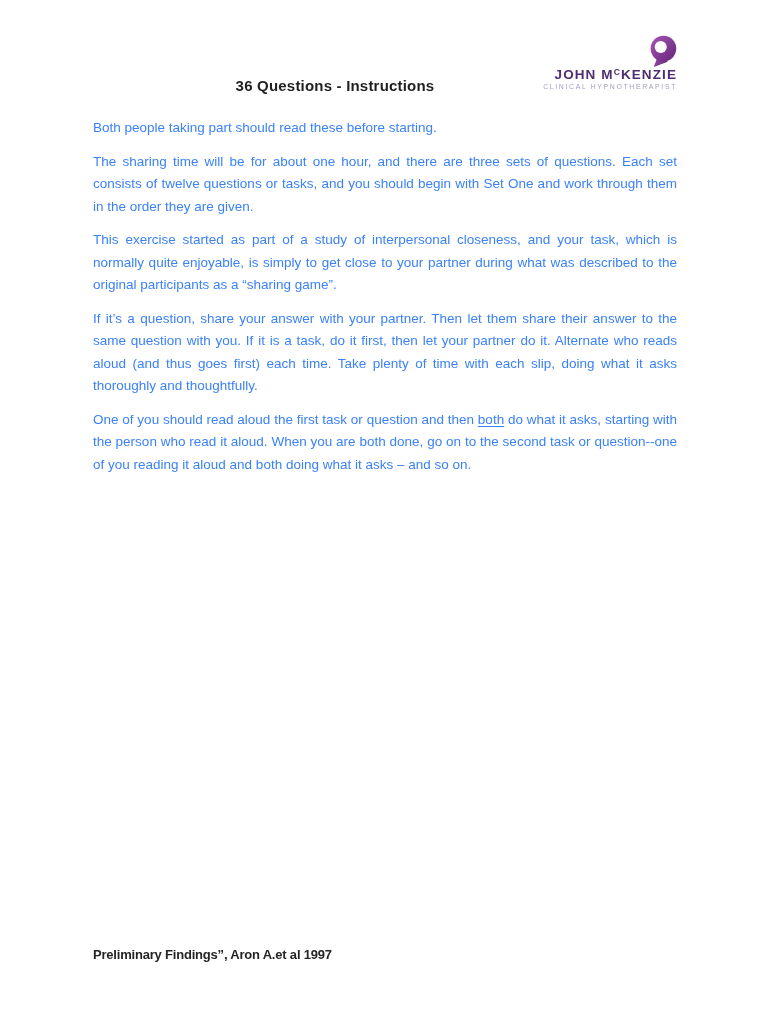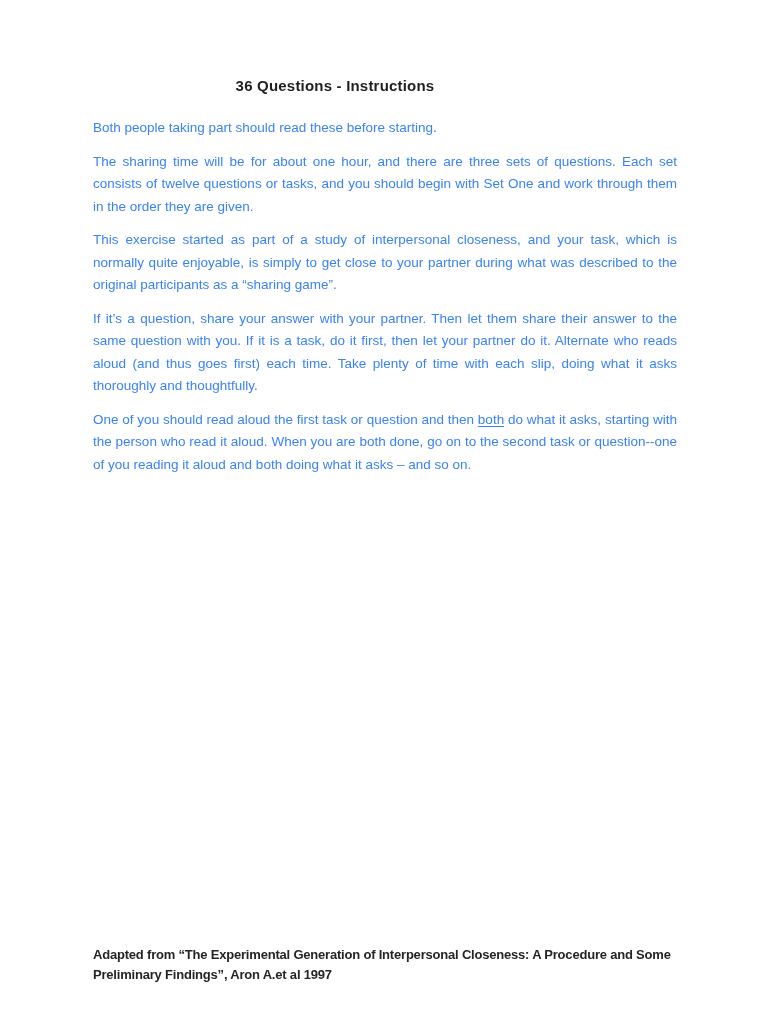--- a/index.html
+++ b/index.html
@@ -59,29 +59,43 @@
     letter-spacing:-0.2px;
   }
 </style>
 </head>
 <body>
 
 <div class="page">
 
   <h1 class="doc-title">36 Questions - Instructions</h1>
 
+  <div class="logo">
+    <svg class="logo-icon" width="33" height="33" viewBox="0 0 34 34">
+      <defs>
+        <linearGradient id="bub" x1="0" y1="0" x2="1" y2="1">
+          <stop offset="0" stop-color="#a855b3"></stop>
+          <stop offset="1" stop-color="#64257a"></stop>
+        </linearGradient>
+      </defs>
+      <path d="M9 33 L14.5 18.5 L23.5 27.5 Z" fill="url(#bub)"></path>
+      <circle cx="19" cy="14" r="13.2" fill="url(#bub)"></circle>
+      <circle cx="16.2" cy="12.3" r="6.2" fill="#ffffff"></circle>
+    </svg>
+    <div class="logo-name" style="color: rgb(78, 45, 114);"><span>JOHN M</span><span class="sup">C</span><span>KENZIE</span></div>
+    <div class="logo-sub" style="color: rgb(165, 157, 195);">CLINICAL HYPNOTHERAPIST</div>
+  </div>
 
   <div class="doc-body">
 
   <p><span>Both people taking part should read these before starting.</span></p>
       <p><span>The sharing time will be for about one hour, and there are three sets of questions. Each set consists of twelve questions or tasks, and you should begin with Set One and work through them in the order they are given.</span></p>
       <p><span>This exercise started as part of a study of interpersonal closeness, and your task, which is normally quite enjoyable, is simply to get close to your partner during what was described to the original participants as a “sharing game”.</span></p>
       <p><span>If it’s a question, share your answer with your partner. Then let them share their answer to the same question with you. If it is a task, do it first, then let your partner do it. Alternate who reads aloud (and thus goes first) each time. Take plenty of time with each slip, doing what it asks thoroughly and thoughtfully.</span></p>
       <p><span>One of you should read aloud the first task or question and then </span><span class="u">both</span><span> do what it asks, starting with the person who read it aloud. When you are both done, go on to the second task or question--one of you reading it aloud and both doing what it asks – and so on.</span></p>
     </div>
 
   <div class="citation">
 
-  <div>Adapted from “The Experimental Generation of Interpersonal Closeness: A Procedure and Some</div>
       <div>Preliminary Findings”, Aron A.et al 1997</div>
     </div>
 
 </div>
 
 </body></html>

